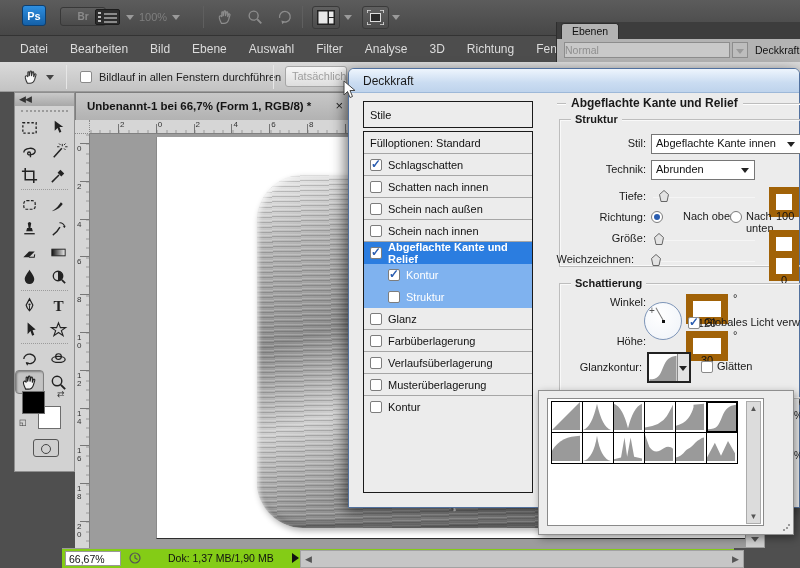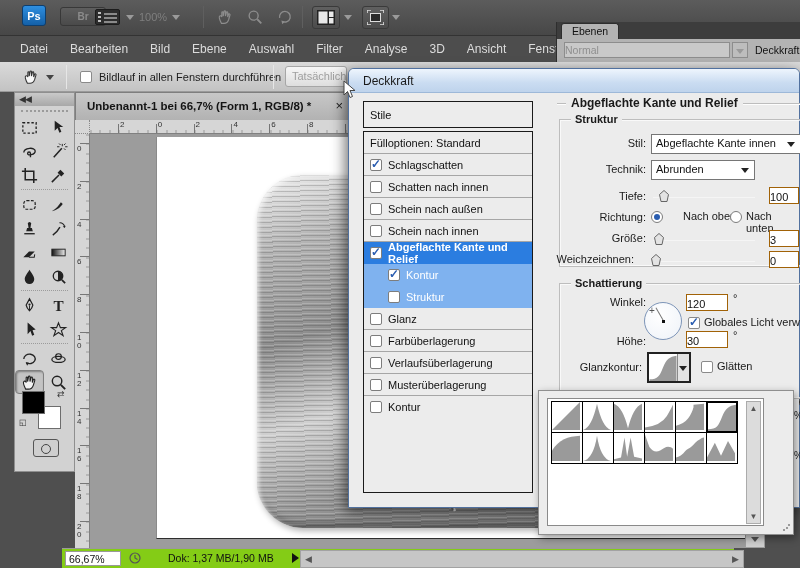--- a/index.html
+++ b/index.html
@@ -89,21 +89,21 @@
   .style-row.selmain{background:#2b7de0;color:#fff;font-weight:bold;border-bottom:1px solid #2b7de0;}
   .style-row.selsub{background:#7fb2ef;color:#fff;border-bottom:1px solid #7fb2ef;}
   .style-row.indent{padding-left:24px;}
   .srow-cb{width:12px;height:12px;background:#fff;border:1px solid #7d7d7d;border-radius:2px;position:relative;flex:0 0 auto;}
   .srow-cb.checked:after{content:"✓";position:absolute;left:0;top:-3px;color:#2a5db0;font-size:12px;font-weight:bold;}
   .fbox{position:absolute;border:1px solid #bdbdbd;box-shadow:0 0 0 1px rgba(255,255,255,.7) inset;}
   .flegend{position:absolute;background:#ececec;padding:0 4px;font-size:11px;font-weight:bold;color:#1a1a1a;}
   .rlabel{position:absolute;width:95px;text-align:right;font-size:11px;color:#1a1a1a;}
   .dd{position:absolute;background:#fff;border:1px solid #767676;font-size:11px;color:#111;padding:2px 4px;}
   .dd .ddv{position:absolute;right:5px;top:7px;border-top-color:#222;}
-  .vbox{position:absolute;background:#fff;border:1px solid #a16207;font-size:11px;color:#111;text-align:left;padding-top:3px;}
+  .vbox{position:absolute;background:#fff;border:7px solid #a16207;font-size:11px;color:#111;text-align:center;padding-top:16px;}
   .unit{position:absolute;font-size:11px;color:#1a1a1a;}
   .strack{position:absolute;height:1px;background:#8a8a8a;border-bottom:1px solid #f5f5f5;}
   .sthumb{position:absolute;width:10px;height:12px;}
   .radio{position:absolute;width:12px;height:12px;border:1px solid #7c7c7c;border-radius:50%;background:#fff;}
   .radio.on:after{content:"";position:absolute;left:2px;top:2px;width:6px;height:6px;border-radius:50%;background:#2a5db0;}
   .rtext{position:absolute;font-size:11px;color:#1a1a1a;}
   .dial{position:absolute;width:38px;height:38px;border:1px solid #7d95b8;border-radius:50%;
         background:radial-gradient(circle at 40% 35%,#ffffff,#eef2f8);}
   .dial .dot{position:absolute;left:17px;top:17px;width:3px;height:3px;background:#111;}
   .dial .ray{position:absolute;left:18px;top:18px;width:15px;height:1px;background:#777;transform-origin:0 0;transform:rotate(-120deg);}
@@ -182,21 +182,21 @@
 
   <div class="abs menubar" id="menu-items">
       <span class="menu-item">Datei</span>
       <span class="menu-item">Bearbeiten</span>
       <span class="menu-item">Bild</span>
       <span class="menu-item">Ebene</span>
       <span class="menu-item">Auswahl</span>
       <span class="menu-item">Filter</span>
       <span class="menu-item">Analyse</span>
       <span class="menu-item">3D</span>
-      <span class="menu-item">Ansicht</span>
+      <span class="menu-item">Richtung</span>
       <span class="menu-item">Fenster</span>
       <span class="menu-item">Hilfe</span>
     </div>
 
   <div class="abs optbar">
     <span class="abs" style="left:22px;top:6px;color:#333;"><svg width="18" height="18" viewBox="0 0 20 20">
           <path d="M6 17C4 13 3 10 4 9c1-1 2 0 2.5 1V5c0-1 1.5-1 1.5 0v4l1-5c0-1 1.5-1 1.5 0v5l1-4c0-1 1.5-1 1.5 0v5l1-3c.5-1 2-.5 1.5 1l-1.5 5c-1 3-3 4-5 4z" fill="#f7f7f7" stroke="#333" stroke-width="1.2"></path>
         </svg></span>
     <div class="abs ddv" style="left:46px;top:13px;border-top-color:#444;"></div>
     <div class="abs vsep" style="left:66px;top:3px;height:24px;border-right-color:#e6e6e6;background:#a5a5a5;"></div>

